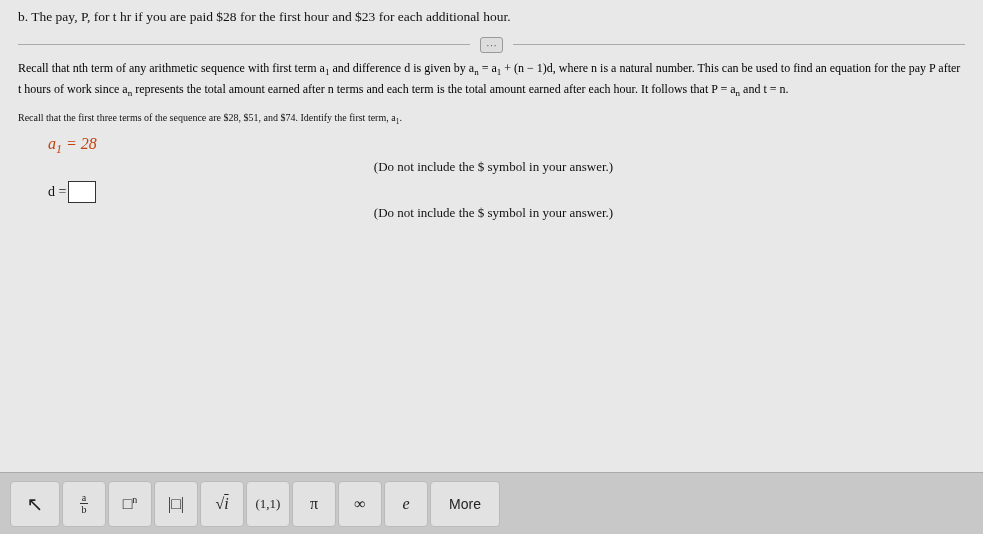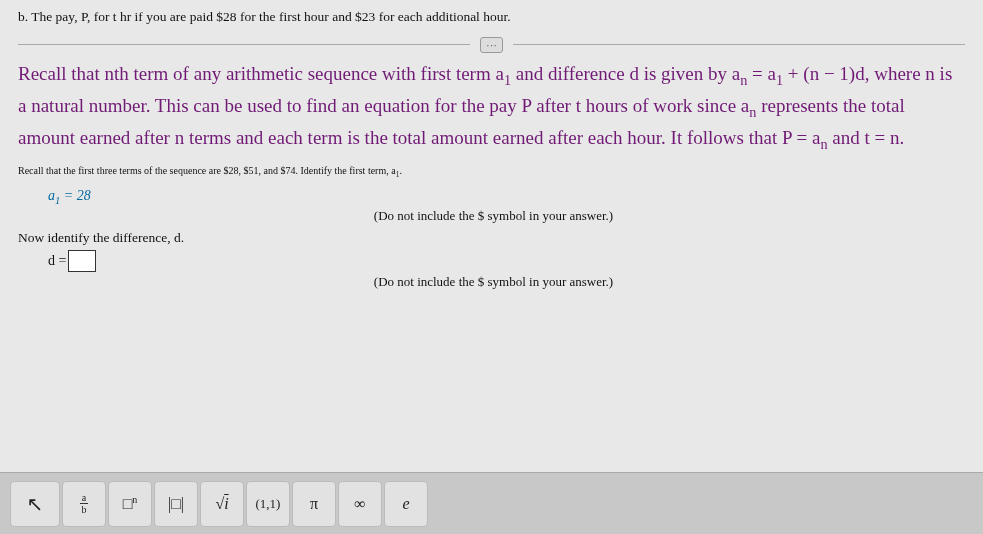--- a/index.html
+++ b/index.html
@@ -53,36 +53,36 @@
       margin: 0 10px;
       font-size: 11px;
       color: #555;
       border: 1px solid #999;
       border-radius: 3px;
       padding: 1px 5px;
       background: #ddd;
     }
 
     .explanation-text {
-      font-size: 19px;
-      color: #701a75;
+      font-size: 12px;
+      color: #000000;
       line-height: 1.55;
       margin-bottom: 8px;
     }
 
     .recall-text {
       font-size: 10px;
       color: #111;
       line-height: 1.55;
       margin-bottom: 8px;
     }
 
     .answer-line {
-      font-size: 14px;
-      color: #0369a1;
+      font-size: 16px;
+      color: #c2410c;
       margin: 4px 0 2px 30px;
       font-style: italic;
     }
 
     .note-text {
       font-size: 13px;
       color: #111;
       margin-bottom: 6px;
       padding-left: 4px;
       text-align: center;
@@ -189,21 +189,20 @@
     <div class="recall-text">
       Recall that the first three terms of the sequence are $28, $51, and $74. Identify the first term, a<sub>1</sub>.
     </div>
 
     <div class="answer-line">
       a<sub>1</sub> = 28
     </div>
 
     <div class="note-text">(Do not include the $ symbol in your answer.)</div>
 
-    <div class="identify-text">Now identify the difference, d.</div>
 
     <div class="d-line">
       <span>d =</span>
       <div class="input-box"></div>
     </div>
 
     <div class="note-text">(Do not include the $ symbol in your answer.)</div>
 
   </div>
 
@@ -243,16 +242,19 @@
     </div>
 
     <div class="toolbar-btn">
       <span>∞</span>
     </div>
 
     <div class="toolbar-btn">
       <span style="font-style:italic;">e</span>
     </div>
 
+    <div class="toolbar-btn more-btn">
+      <span>More</span>
+    </div>
 
   </div>
 
 </div>
 
 </body></html>

